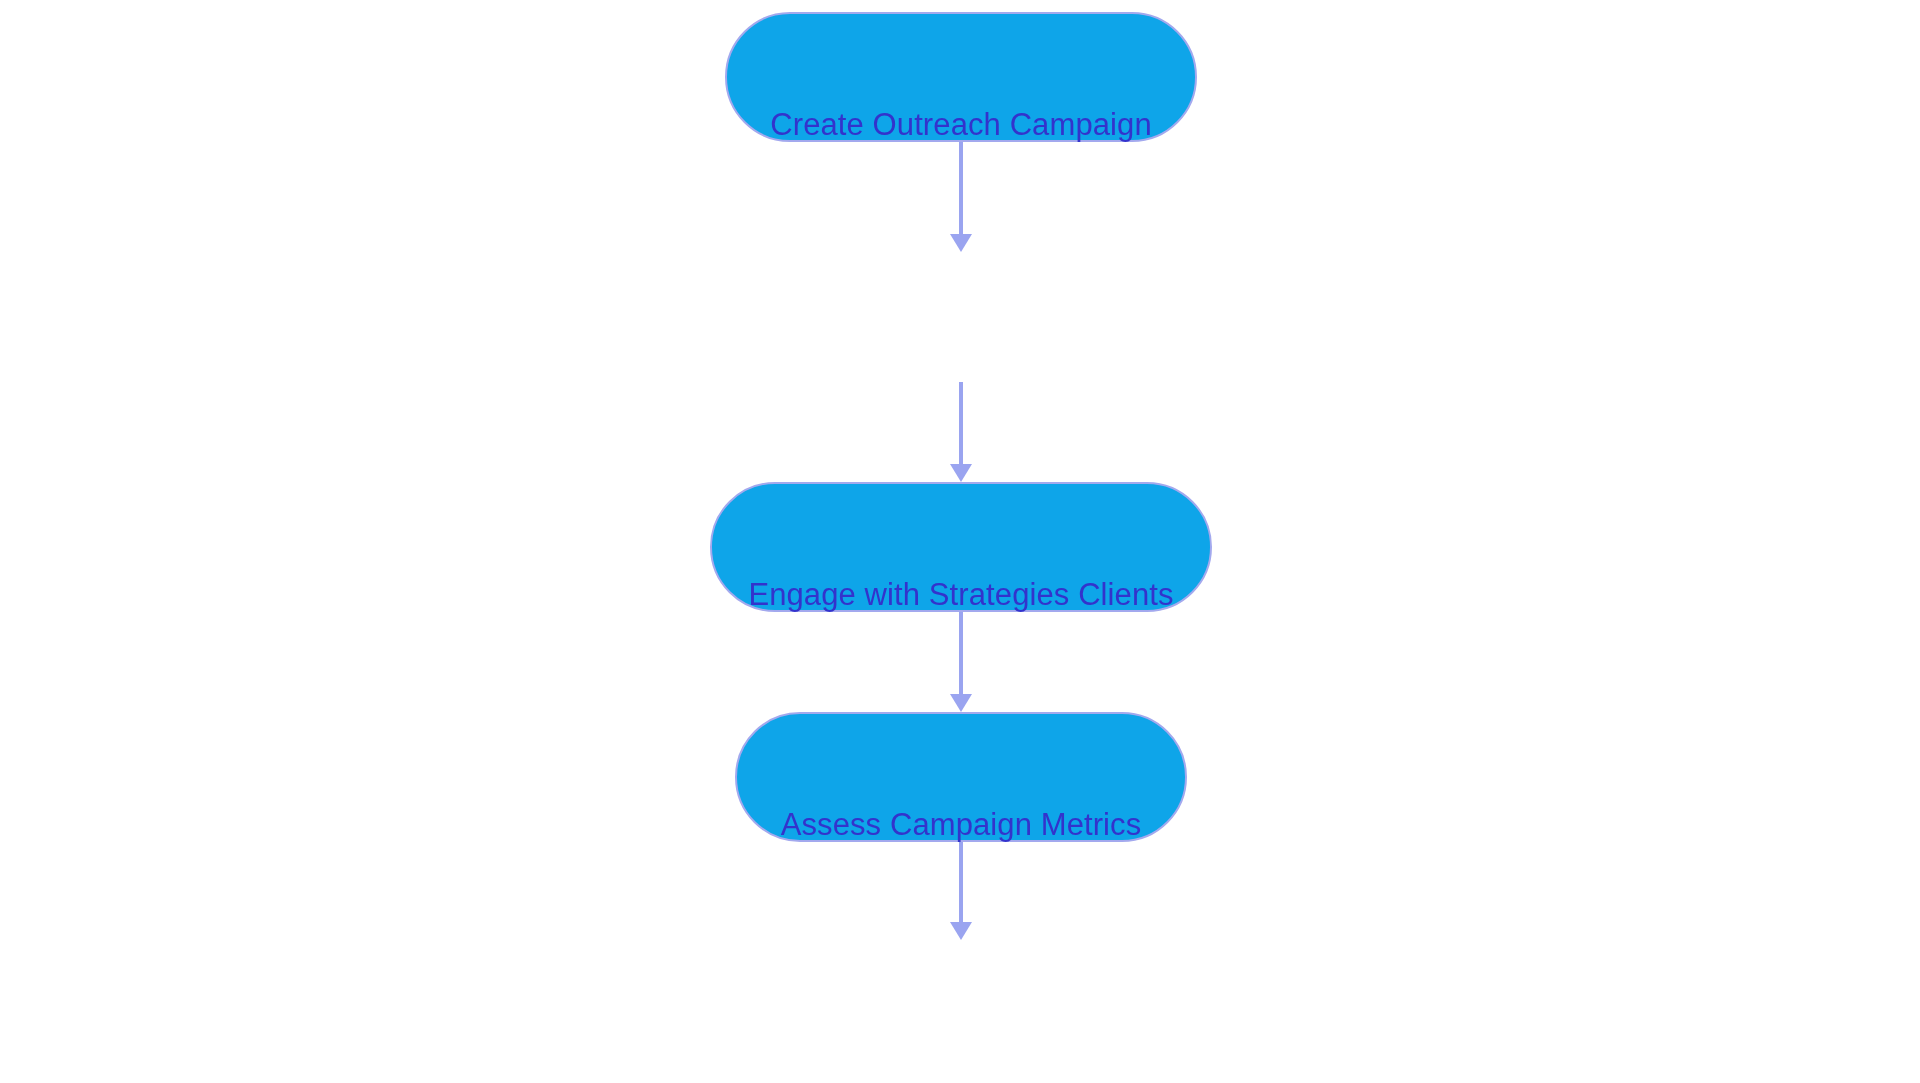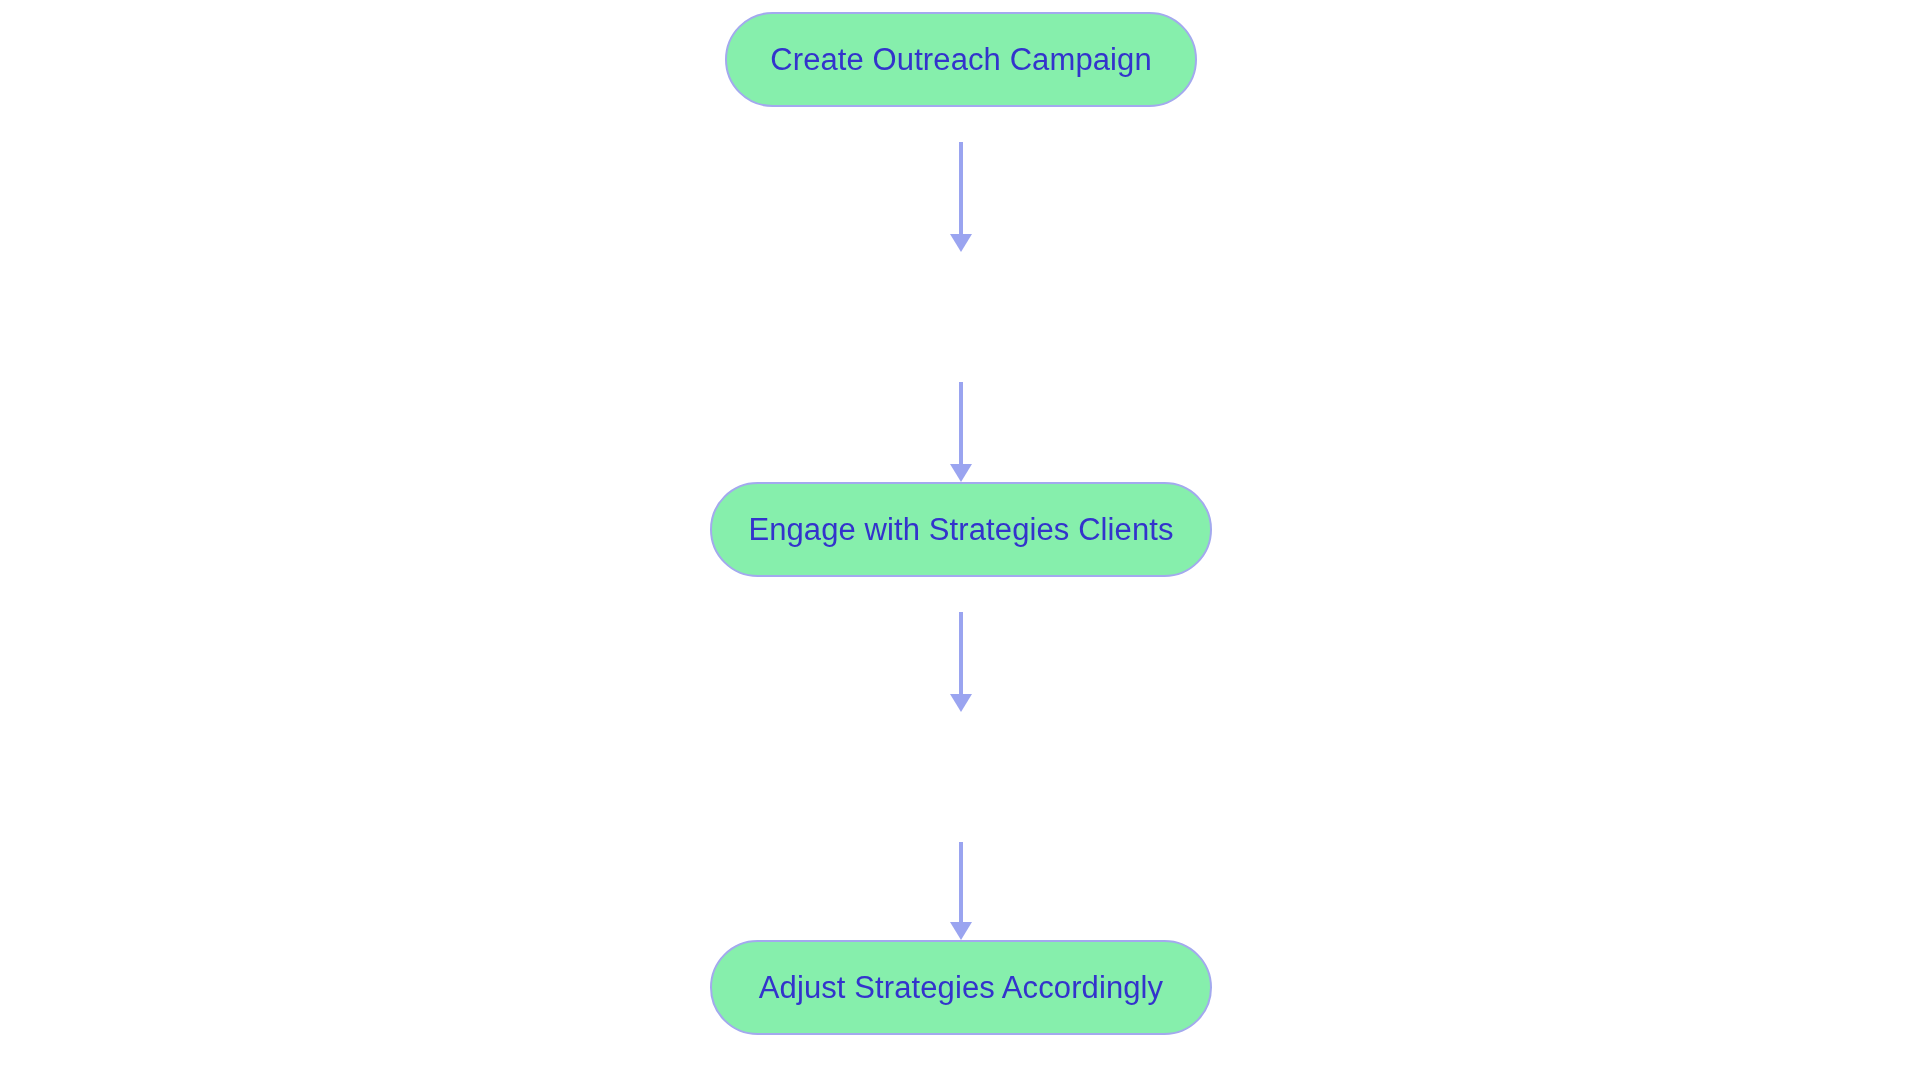--- a/index.html
+++ b/index.html
@@ -19,26 +19,26 @@
     position: relative;
     width: 1920px;
     height: 1083px;
     background: #ffffff;
   }
 
   
   .node {
     position: absolute;
     box-sizing: border-box;
-    height: 95px;
-    background: #86efac;
+    height: 130px;
+    background: #0ea5e9;
     border: 2px solid #a3a9ee;
     border-radius: 65px;
     display: flex;
-    align-items: center;
+    align-items: flex-end;
     justify-content: center;
     transform: translateX(-50%);
   }
   .node-label {
     color: #3333cc;
     font-family: "Liberation Sans", sans-serif;
     font-size: 31px;
     font-weight: 400;
     letter-spacing: 0.1px;
     white-space: nowrap;
@@ -109,23 +109,23 @@
 
   <div class="node node-3">
     <span class="node-label">Engage with Strategies Clients</span>
   </div>
 
   <div class="connector connector-3">
     <div class="connector-line"></div>
     <div class="connector-arrow"></div>
   </div>
 
+  <div class="node node-4">
+    <span class="node-label">Assess Campaign Metrics</span>
+  </div>
 
   <div class="connector connector-4">
     <div class="connector-line"></div>
     <div class="connector-arrow"></div>
   </div>
 
-  <div class="node node-5">
-    <span class="node-label">Adjust Strategies Accordingly</span>
-  </div>
 
 </div>
 
 </body></html>

